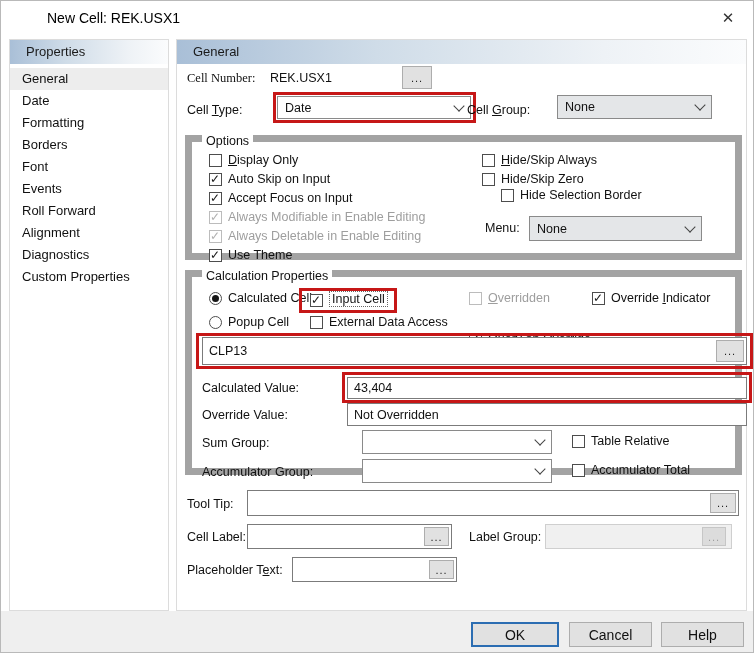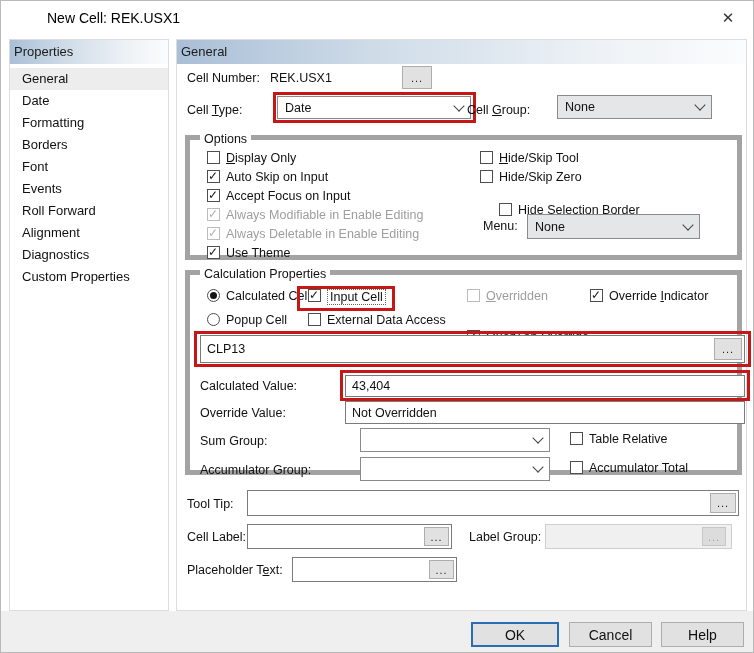--- a/index.html
+++ b/index.html
@@ -9,21 +9,21 @@
 
   
   .titlebar { position:absolute; left:0; top:0; width:754px; height:38px; background:#fff; }
   .title-text { position:absolute; left:18px; top:9px; font-size:14px; color:#000000;margin-left:28px; }
   .close-btn { position:absolute; right:14px; top:5px; width:26px; height:24px;
                display:flex; align-items:center; justify-content:center; cursor:default; }
   .close-glyph { font-size:15px; color:#333; font-weight:400; }
 
   
   .panel { position:absolute; background:#fff; border:1px solid #dcdcdc; }
-  .panel-header { height:24px; line-height:24px; padding-left:4px; font-size:13px; color:#1a1a1a;
+  .panel-header { height:24px; line-height:24px; padding-left:16px; font-size:13px; color:#1a1a1a;
                   background:linear-gradient(90deg,#a9bfd7 0%,#cfdce8 35%,#eef2f6 75%,#fbfcfd 100%); }
   #left-panel  { left:8px;   top:38px; width:160px; height:572px; }
   #right-panel { left:175px; top:38px; width:571px; height:572px; }
 
   .side-list { margin-top:4px; }
   .side-item { height:22px; line-height:22px; padding-left:12px; font-size:13px; white-space:nowrap; }
   .side-item.selected { background:#ededed; }
 
   
   .lbl { position:absolute; font-size:12.5px; white-space:nowrap; }
@@ -36,25 +36,25 @@
   .combo.disabled { background:#f0f0f0; border-color:#cfcfcf; color:#9e9e9e; }
   .chev { width:8px; height:8px; border-right:1.5px solid #444; border-bottom:1.5px solid #444;
           transform:rotate(45deg); margin-top:-4px; flex:none; }
   .combo.disabled .chev { border-color:#b5b5b5; }
 
   .browse { position:absolute; background:#e1e1e1; border:1px solid #adadad; color:#222;
             font-size:11px; display:flex; align-items:center; justify-content:center; letter-spacing:1px; }
   .browse.disabled { color:#9f9f9f; border-color:#c6c6c6; background:#dcdcdc; }
 
   
-  .group { position:absolute; border:5px solid #a3a3a3; }
+  .group { position:absolute; border:7px solid #a3a3a3; }
   .group-label { position:absolute; top:-8px; left:10px; background:#fff; padding:0 4px; font-size:12.5px; }
 
   
-  .cbrow { position:absolute; display:flex; align-items:flex-start; gap:6px; font-size:12.5px; white-space:nowrap; }
+  .cbrow { position:absolute; display:flex; align-items:flex-end; gap:6px; font-size:12.5px; white-space:nowrap; }
   .cbrow.disabled { color:#9e9e9e; }
   .cb { width:13px; height:13px; border:1px solid #4d4d4d; background:#fff; position:relative; flex:none; }
   .cb.checked::after { content:"✓"; position:absolute; left:0px; top:-2px; font-size:12px; color:#1a1a1a; }
   .cbrow.disabled .cb { border-color:#bcbcbc; }
   .cbrow.disabled .cb.checked::after { color:#b2b2b2; }
   .radio { width:13px; height:13px; border:1px solid #4d4d4d; border-radius:50%; background:#fff; position:relative; flex:none; }
   .radio.checked::after { content:""; position:absolute; left:2px; top:2px; width:7px; height:7px;
                           border-radius:50%; background:#151515; }
   .focus-rect { border:1px dotted #666; padding:0 2px; }
 
@@ -89,21 +89,21 @@
     <div class="side-item">Roll Forward</div>
     <div class="side-item">Alignment</div>
     <div class="side-item">Diagnostics</div>
     <div class="side-item">Custom Properties</div>
   </div>
 </div>
 
 <div class="panel" id="right-panel">
   <div class="panel-header">General</div>
 
-  <span class="lbl" style="left:10px; top:31px;">Cell Number:</span>
+  <span class="lbl" style="left:10px; top:31px;font-family:Liberation Serif, serif;">Cell Number:</span>
   <span class="lbl" style="left:93px; top:31px;text-align:right;">REK.USX1</span>
   <div class="browse" style="left:225px; top:26px; width:30px; height:23px;">
     <span>...</span>
   </div>
 
   <span class="lbl" style="left:10px; top:63px;"><span>Cell </span><span class="u">T</span><span>ype:</span></span>
   <div class="combo" style="left:100px; top:56px; width:194px; height:23px;">
     <span>Date</span>
     <span class="chev"></span>
   </div>
@@ -138,27 +138,27 @@
       <span class="cb checked"></span>
       <span>Always Deletable in Enable Editing</span>
     </div>
     <div class="cbrow" style="left:17px; top:106px;">
       <span class="cb checked"></span>
       <span>Use Theme</span>
     </div>
 
     <div class="cbrow" style="left:290px; top:11px;">
       <span class="cb"></span>
-      <span><span class="u">H</span><span>ide/Skip Tool</span></span>
+      <span><span class="u">H</span><span>ide/Skip Always</span></span>
     </div>
     <div class="cbrow" style="left:290px; top:30px;">
       <span class="cb"></span>
       <span>Hide/Skip Zero</span>
     </div>
-    <div class="cbrow" style="left:290px; top:63px;padding-left:19px;">
+    <div class="cbrow" style="left:290px; top:46px;padding-left:19px;">
       <span class="cb"></span>
       <span>Hide Selection Border</span>
     </div>
 
     <span class="lbl" style="left:293px; top:79px;">Menu:</span>
     <div class="combo gray" style="left:337px; top:74px; width:173px; height:25px;">
       <span>None</span>
       <span class="chev"></span>
     </div>
   </div>

